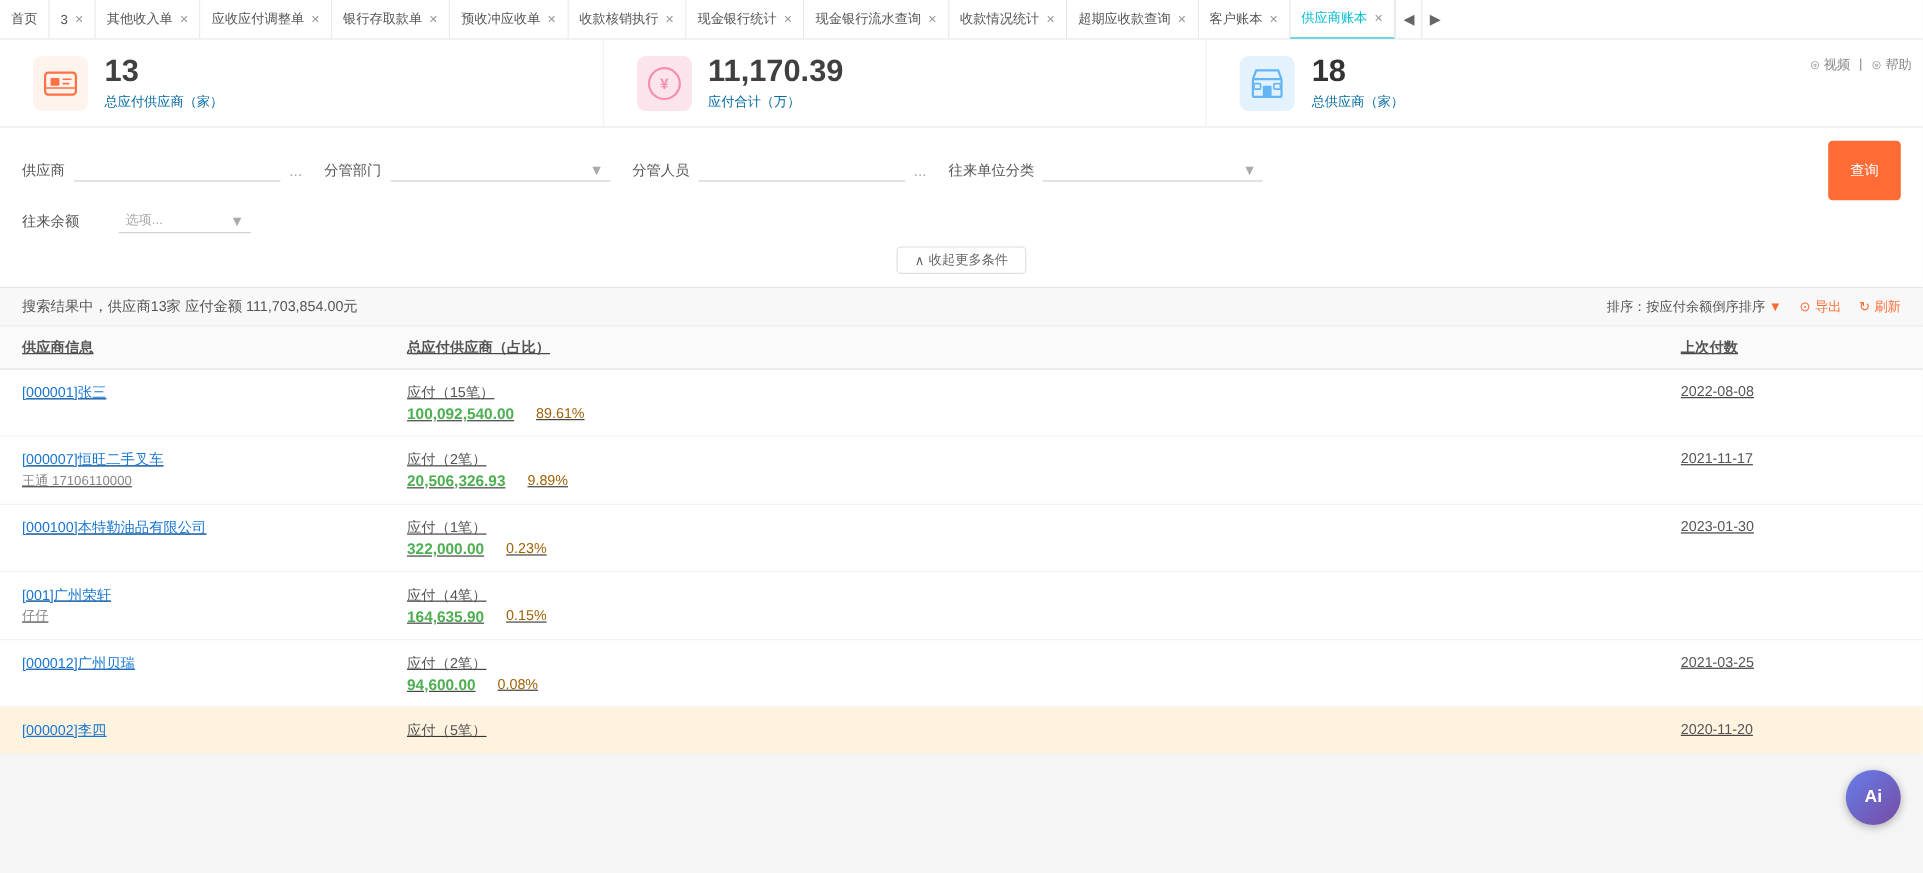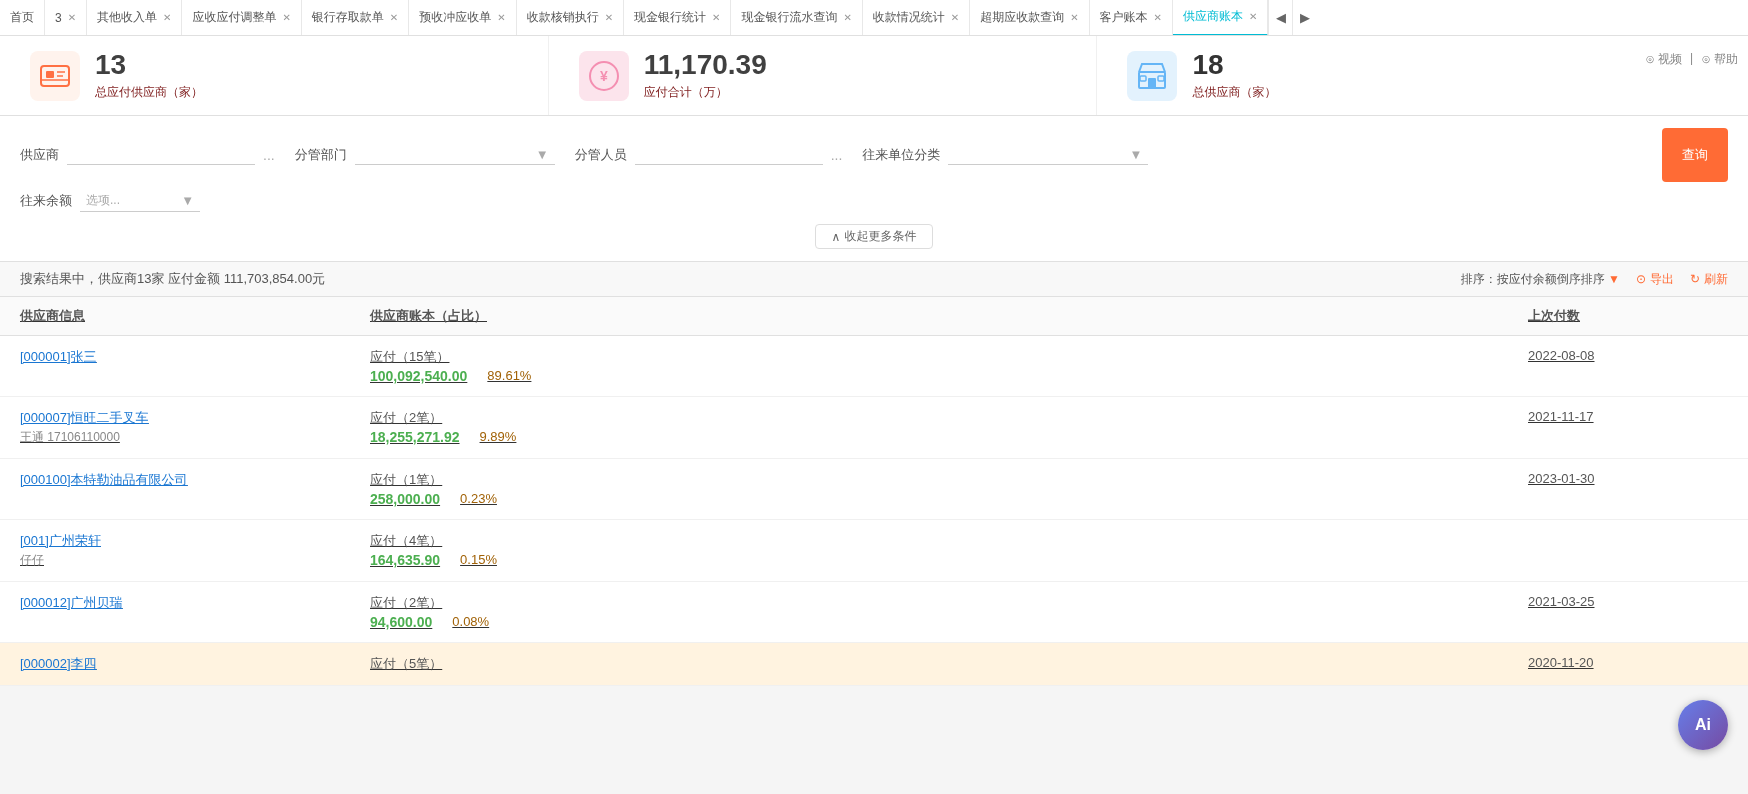--- a/index.html
+++ b/index.html
@@ -66,21 +66,21 @@
       border-radius: 8px;
       font-size: 24px;
       flex-shrink: 0;
     }
     .stat-icon.orange { background: #fff3ed; color: #ff7043; }
     .stat-icon.pink { background: #fce4ec; color: #f48fb1; }
     .stat-icon.blue { background: #e3f2fd; color: #64b5f6; }
     .stat-info {}
     .stat-number { font-size: 28px; font-weight: bold; color: #404040; line-height: 1.1; }
     .stat-number.black { color: #333; }
-    .stat-label { font-size: 12px; color: #7f1d1d; margin-top: 4px; }
+    .stat-label { font-size: 12px; color: #0369a1; margin-top: 4px; }
     .stat-help {
       margin-left: auto;
       font-size: 12px;
       color: #888;
       display: flex;
       gap: 8px;
       padding-right: 10px;
       align-items: flex-start;
       padding-top: 15px;
       align-self: flex-start;
@@ -137,20 +137,21 @@
       margin-left: auto;
     }
     .select-with-arrow {
       display: flex;
       align-items: center;
       border-bottom: 1px solid #ccc;
       padding: 2px 6px;
       min-width: 120px;
       cursor: pointer;
       gap: 4px;
+      margin-left: 28px;
     }
     .select-placeholder { color: #aaa; font-size: 12px; flex: 1; }
     .collapse-bar {
       display: flex;
       justify-content: center;
       padding: 4px;
     }
     .collapse-btn {
       background: none;
       border: 1px solid #ddd;
@@ -407,21 +408,21 @@
     <span class="action-btn">
       <span>↻</span>
       <span>刷新</span>
     </span>
   </div>
 </div>
 
 <div class="data-table">
   <div class="table-header">
     <div class="col-supplier">供应商信息</div>
-    <div class="col-transaction">供应商账本（占比）</div>
+    <div class="col-transaction">总应付供应商（占比）</div>
     <div class="col-lastpay">上次付数</div>
   </div>
 
   <div class="table-row">
     <div class="col-supplier">
       <div class="supplier-link">[000001]张三</div>
     </div>
     <div class="col-transaction">
       <div class="trans-label">应付（15笔）</div>
       <div class="trans-amount-row">
@@ -435,37 +436,37 @@
   </div>
 
   <div class="table-row">
     <div class="col-supplier">
       <div class="supplier-link">[000007]恒旺二手叉车</div>
       <div class="supplier-sub">王通  17106110000</div>
     </div>
     <div class="col-transaction">
       <div class="trans-label">应付（2笔）</div>
       <div class="trans-amount-row">
-        <div class="trans-amount">18,255,271.92</div>
+        <div class="trans-amount">20,506,326.93</div>
         <div class="trans-percent">9.89%</div>
       </div>
     </div>
     <div class="col-lastpay">
       <div class="last-pay-date">2021-11-17</div>
     </div>
   </div>
 
   <div class="table-row">
     <div class="col-supplier">
       <div class="supplier-link">[000100]本特勒油品有限公司</div>
     </div>
     <div class="col-transaction">
       <div class="trans-label">应付（1笔）</div>
       <div class="trans-amount-row">
-        <div class="trans-amount">258,000.00</div>
+        <div class="trans-amount">322,000.00</div>
         <div class="trans-percent">0.23%</div>
       </div>
     </div>
     <div class="col-lastpay">
       <div class="last-pay-date">2023-01-30</div>
     </div>
   </div>
 
   <div class="table-row">
     <div class="col-supplier">

